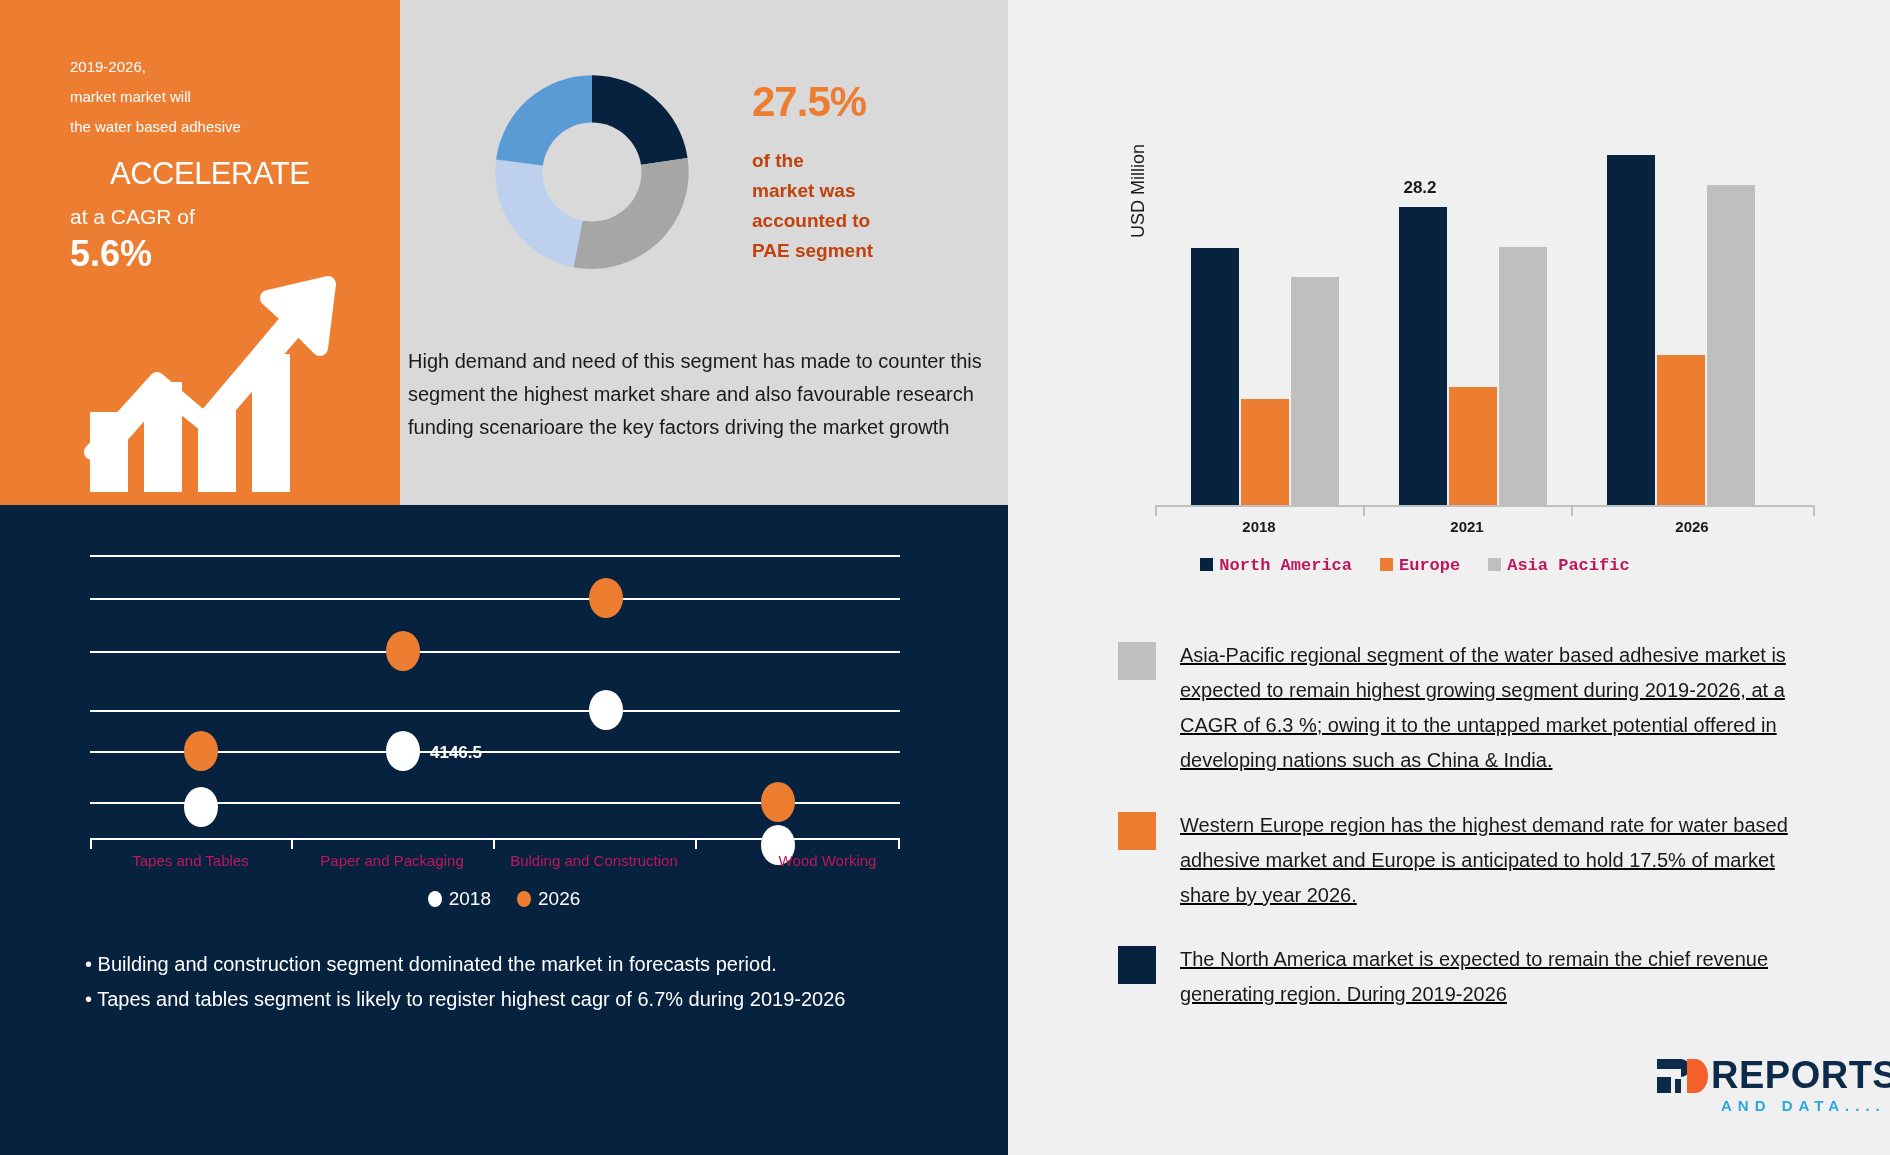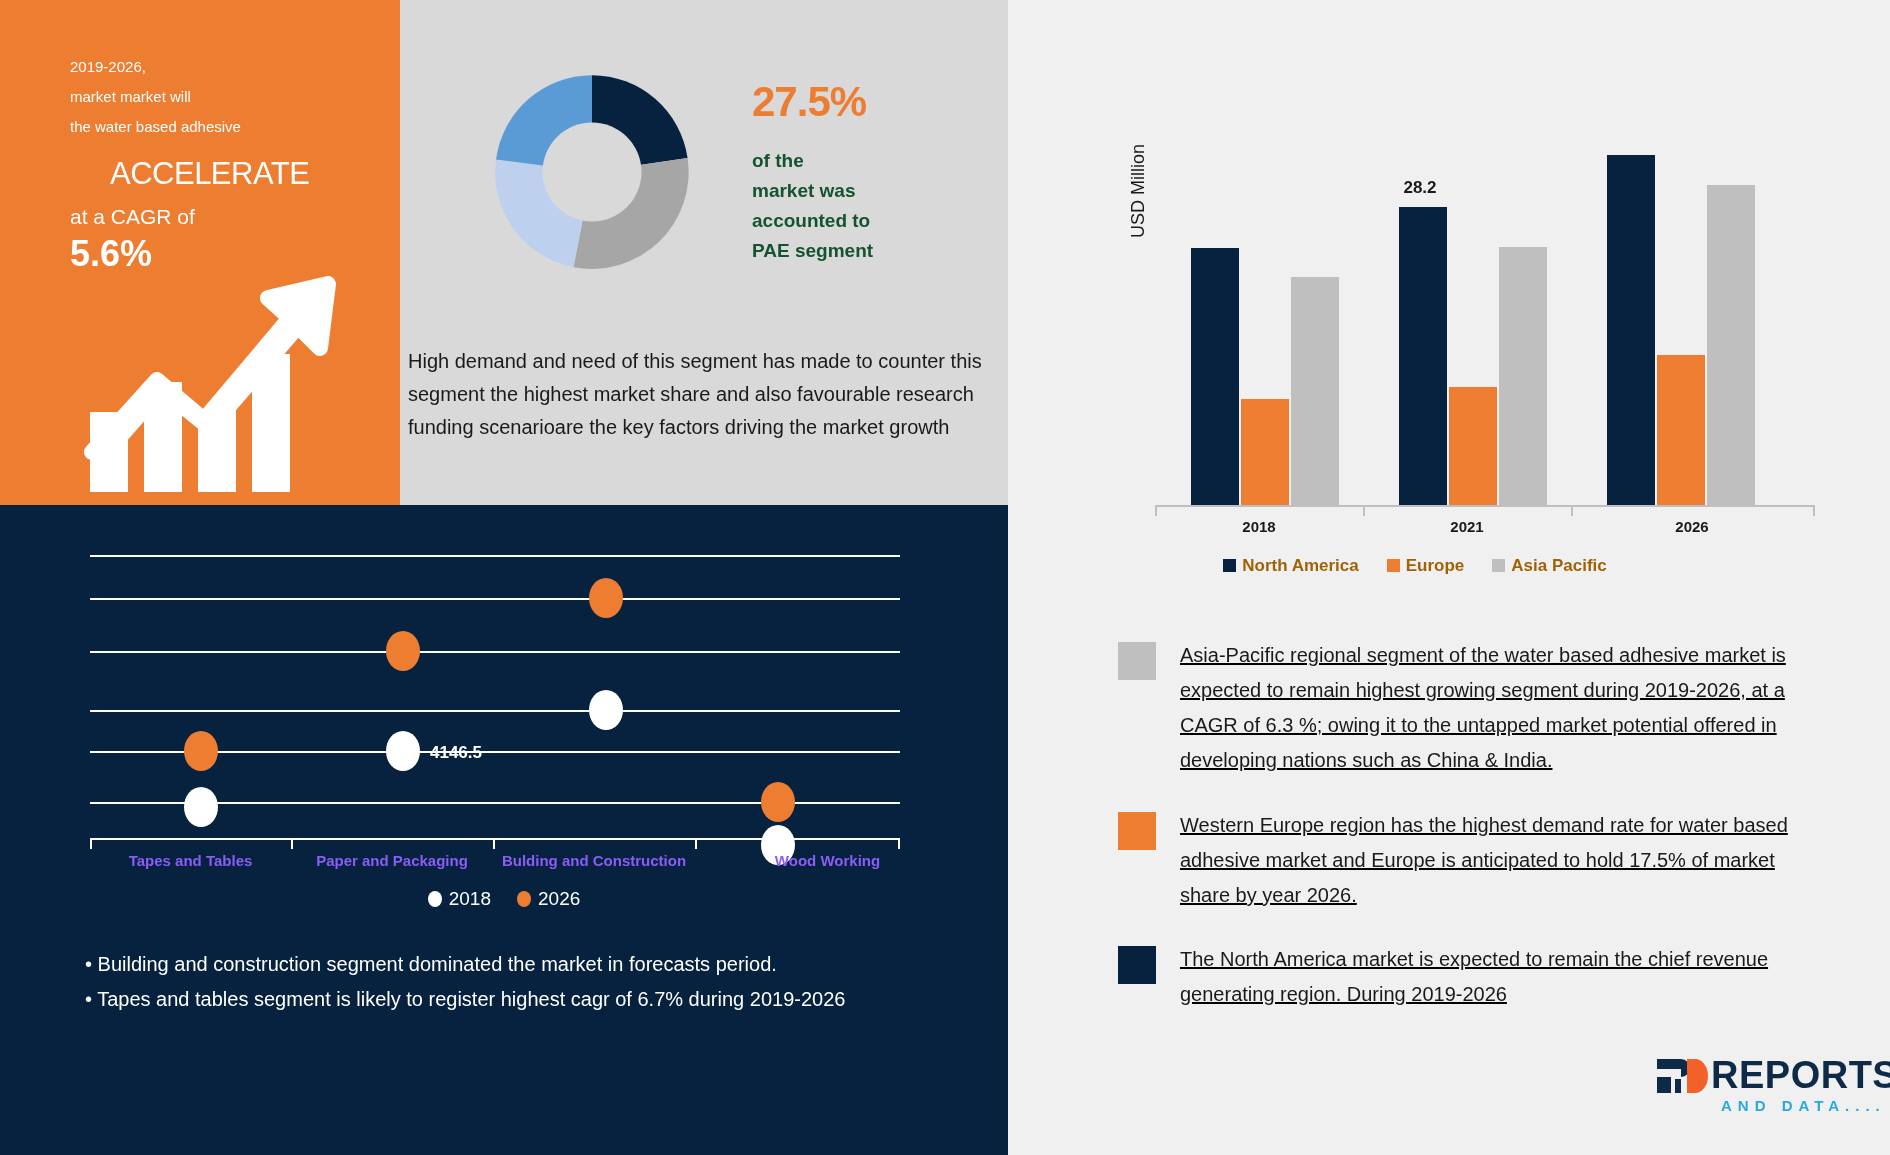--- a/index.html
+++ b/index.html
@@ -22,52 +22,52 @@
   .accel-l1{font-size:15px;line-height:30px;font-weight:400;}
   .accel-big{font-size:31px;font-weight:400;letter-spacing:-0.5px;line-height:56px;margin-top:4px;margin-left:40px;}
   .accel-l3{font-size:21px;line-height:30px;}
   .accel-pct{font-size:36px;font-weight:700;line-height:44px;}
 
   .arrow-chart{position:absolute;left:82px;top:262px;width:260px;height:230px;}
 
   
   .donut-wrap{position:absolute;left:482px;top:62px;width:220px;height:220px;}
   .big-pct{position:absolute;left:752px;top:78px;font-size:42px;font-weight:700;color:#ed7d31;letter-spacing:-1px;}
-  .pct-desc{position:absolute;left:752px;top:146px;width:220px;font-size:19px;font-weight:700;color:#14532d;line-height:30px;}
+  .pct-desc{position:absolute;left:752px;top:146px;width:220px;font-size:19px;font-weight:700;color:#c2410c;line-height:30px;}
   .gray-para{position:absolute;left:408px;top:345px;width:582px;font-size:20px;color:#1a1a1a;line-height:33px;}
 
   
   .dot-chart{position:absolute;left:90px;top:555px;width:810px;height:285px;}
   .dot-grid-line{position:absolute;left:0;height:2px;background:#ffffff;width:810px;}
   .dot{position:absolute;width:34px;height:40px;border-radius:50%;transform:translate(-17px,-20px);}
   .dot.w{background:#ffffff;}
   .dot.o{background:#ed7d31;}
   .dot-label{position:absolute;color:#ffffff;font-size:17px;font-weight:700;}
   .axis-line{position:absolute;left:90px;top:838px;width:810px;height:2px;background:#ffffff;}
   .tickmark{position:absolute;top:838px;width:2px;height:11px;background:#ffffff;}
-  .cat-label{position:absolute;top:852px;color:#8b5cf6;font-size:15px;font-weight:700;text-align:center;}
+  .cat-label{position:absolute;top:852px;color:#be185d;font-size:15px;font-weight:400;text-align:center;}
   .dot-legend{position:absolute;left:0;top:888px;width:1008px;text-align:center;color:#ffffff;font-size:19px;}
   .dot-legend span.mk{display:inline-block;width:14px;height:16px;border-radius:50%;vertical-align:-2px;margin-right:7px;}
   .dot-legend .item{margin:0 13px;}
 
   .navy-bullets{position:absolute;left:85px;top:930px;width:820px;color:#ffffff;font-size:20px;line-height:35px;margin-top:17px;}
 
   
   .bar-area{position:absolute;left:1155px;top:150px;width:660px;height:355px;}
   .bar{position:absolute;bottom:0;}
   .bar.na{background:#06223f;}
   .bar.eu{background:#ed7d31;}
   .bar.ap{background:#bfbfbf;}
   .bar-axis{position:absolute;left:1155px;top:505px;width:660px;height:2px;background:#bfbfbf;}
   .bar-tick{position:absolute;top:505px;width:2px;height:11px;background:#bfbfbf;}
   .bar-catlabel{position:absolute;top:518px;color:#1a1a1a;font-size:15px;font-weight:700;text-align:center;}
   .ylabel{position:absolute;left:1128px;top:238px;font-size:18px;color:#1a1a1a;
           transform:rotate(-90deg);transform-origin:left top;white-space:nowrap;}
   .bar-datalabel{position:absolute;font-size:17px;font-weight:700;color:#1a1a1a;text-align:center;}
-  .bar-legend{position:absolute;left:1008px;top:556px;width:814px;text-align:center;font-size:17px;font-weight:700;color:#a16207;}
+  .bar-legend{position:absolute;left:1008px;top:556px;width:814px;text-align:center;font-size:17px;font-weight:700;color:#be185d;font-family:Liberation Mono, monospace;}
   .bar-legend .item{margin:0 14px;white-space:nowrap;}
   .bar-legend .sw{display:inline-block;width:13px;height:13px;vertical-align:-1px;margin-right:6px;}
 
   
   .rbullet{position:absolute;left:1118px;width:712px;text-decoration:underline;}
   .rbullet .sw{position:absolute;left:0;top:4px;width:38px;height:38px;}
   .rbullet .txt{margin-left:62px;font-size:20px;line-height:35px;color:#1a1a1a;}
 
   
   .logo{position:absolute;left:1655px;top:1055px;}

